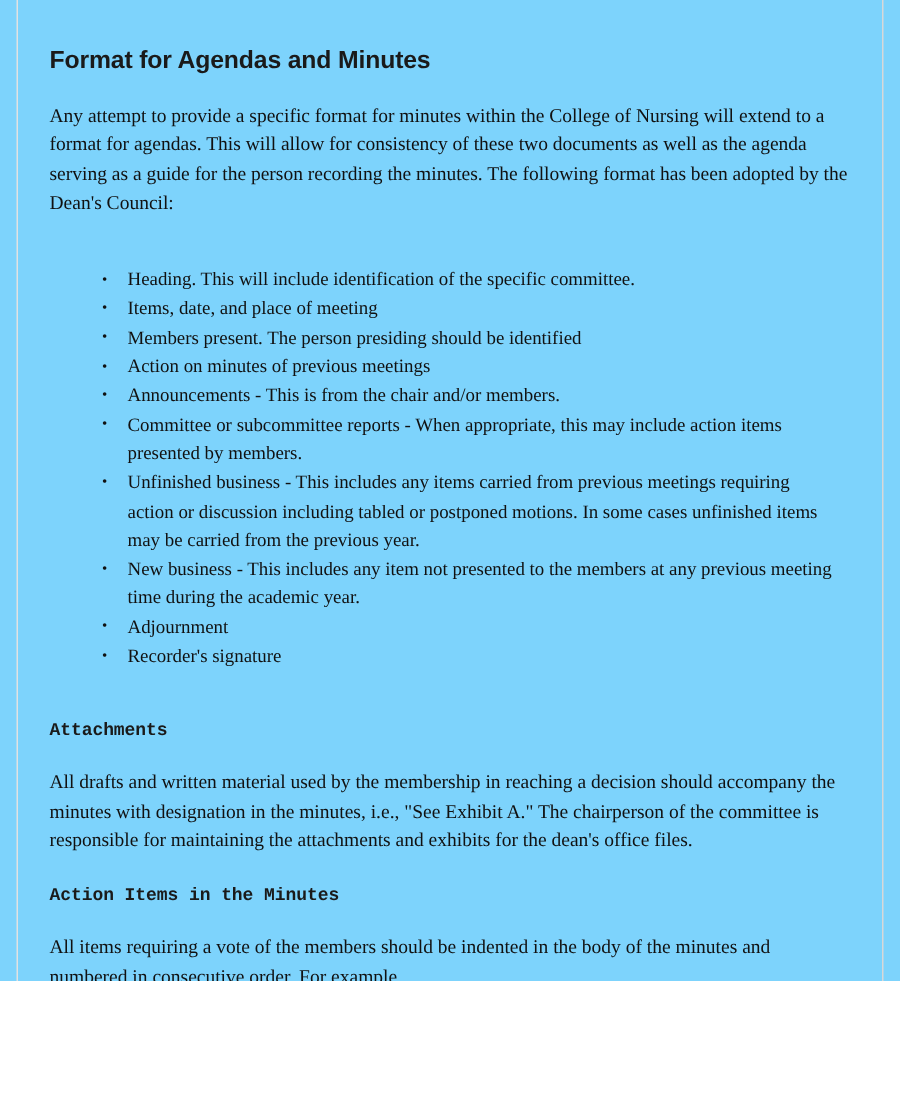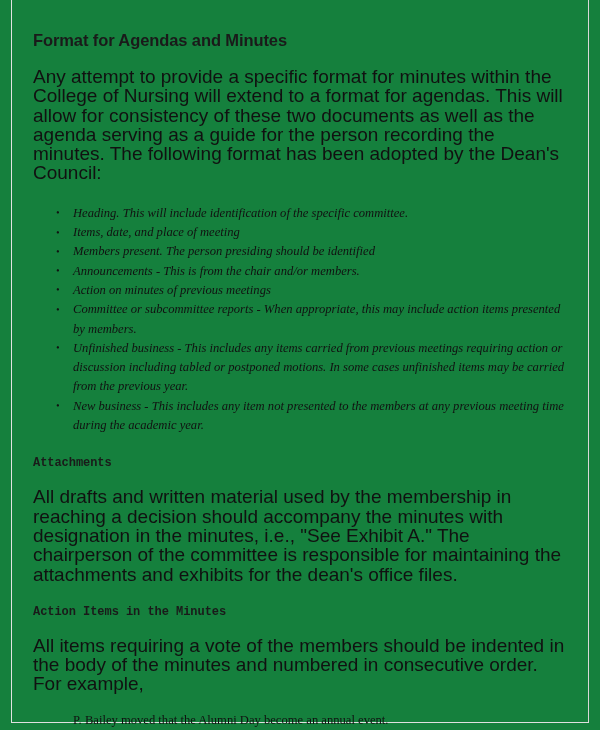--- a/index.html
+++ b/index.html
@@ -3,22 +3,22 @@
 <meta charset="utf-8">
 <style>
   html, body {
     margin: 0;
     padding: 0;
     background: #ffffff;
   }
   .page {
     position: relative;
     width: 600px;
-    height: 730px;
-    background: #15803d;
+    height: 654px;
+    background: #7dd3fc;
     box-sizing: border-box;
     overflow: hidden;
   }
   
   .page-edge-left {
     position: absolute;
     left: 11px; top: 0;
     width: 1px; height: 722px;
     background: #e2e2e2;
   }
@@ -51,32 +51,31 @@
   }
   h2.section-title {
     font-family: Liberation Mono, monospace;
     font-size: 12px;
     font-weight: bold;
     color: #1a1a1a;
     letter-spacing: -0.05px;
     margin: 0;
   }
   p.body-text {
-    font-family: Liberation Sans, sans-serif;
-    font-size: 19px;
+    font-family: Liberation Serif, serif;
+    font-size: 13px;
     line-height: 19.3px;
     color: #111111;
     margin: 0;
     text-align: left;
   }
   ul.bullet-list {
     list-style: none;
-    margin: 0;
+    margin: 12px;
     padding: 0;
-    font-style: italic;
   }
   ul.bullet-list > li {
     position: relative;
     font-family: "Liberation Serif", serif;
     font-size: 12.6px;
     line-height: 19.3px;
     color: #111111;
     padding-left: 40px;
     margin: 0;
   }
@@ -125,25 +124,27 @@
     <div class="spacer-md"></div>
 
     <p class="body-text">Any attempt to provide a specific format for minutes within the College of Nursing will extend to a format for agendas. This will allow for consistency of these two documents as well as the agenda serving as a guide for the person recording the minutes. The following format has been adopted by the Dean's Council:</p>
 
     <div class="spacer-lg"></div>
 
     <ul class="bullet-list">
       <li>Heading. This will include identification of the specific committee.</li>
       <li>Items, date, and place of meeting</li>
       <li>Members present. The person presiding should be identified</li>
+      <li>Action on minutes of previous meetings</li>
       <li>Announcements - This is from the chair and/or members.</li>
-      <li>Action on minutes of previous meetings</li>
       <li>Committee or subcommittee reports - When appropriate, this may include action items presented by members.</li>
       <li>Unfinished business - This includes any items carried from previous meetings requiring action or discussion including tabled or postponed motions. In some cases unfinished items may be carried from the previous year.</li>
       <li>New business - This includes any item not presented to the members at any previous meeting time during the academic year.</li>
+      <li>Adjournment</li>
+      <li>Recorder's signature</li>
     </ul>
 
     <div class="spacer-lg"></div>
 
     <h2 class="section-title">Attachments</h2>
 
     <div class="spacer-md"></div>
 
     <p class="body-text">All drafts and written material used by the membership in reaching a decision should accompany the minutes with designation in the minutes, i.e., "See Exhibit A." The chairperson of the committee is responsible for maintaining the attachments and exhibits for the dean's office files.</p>
 

